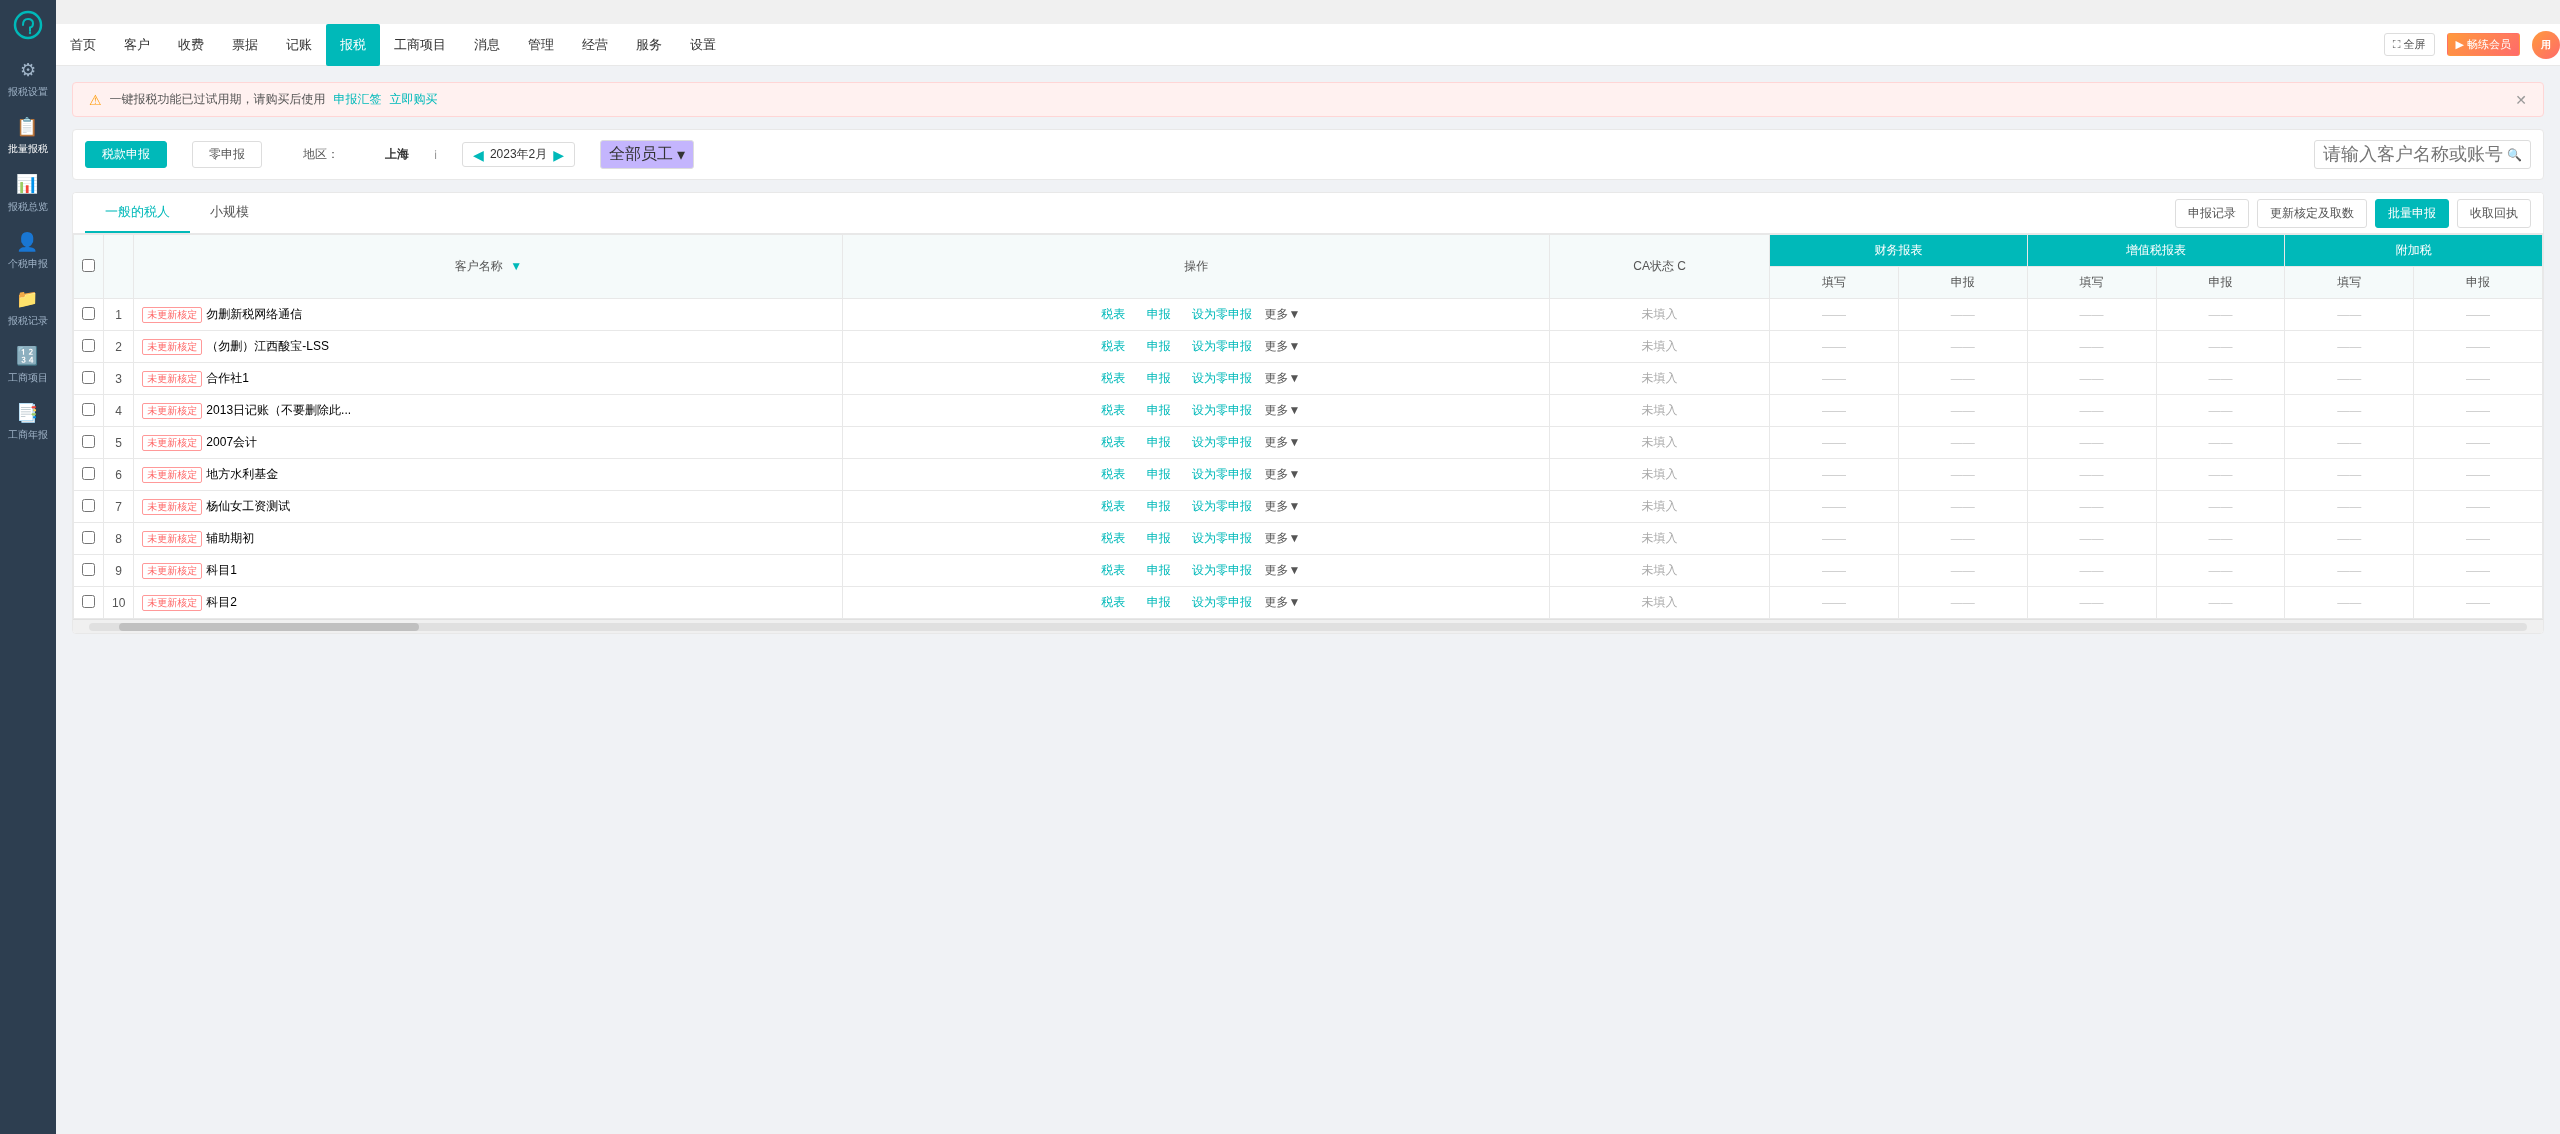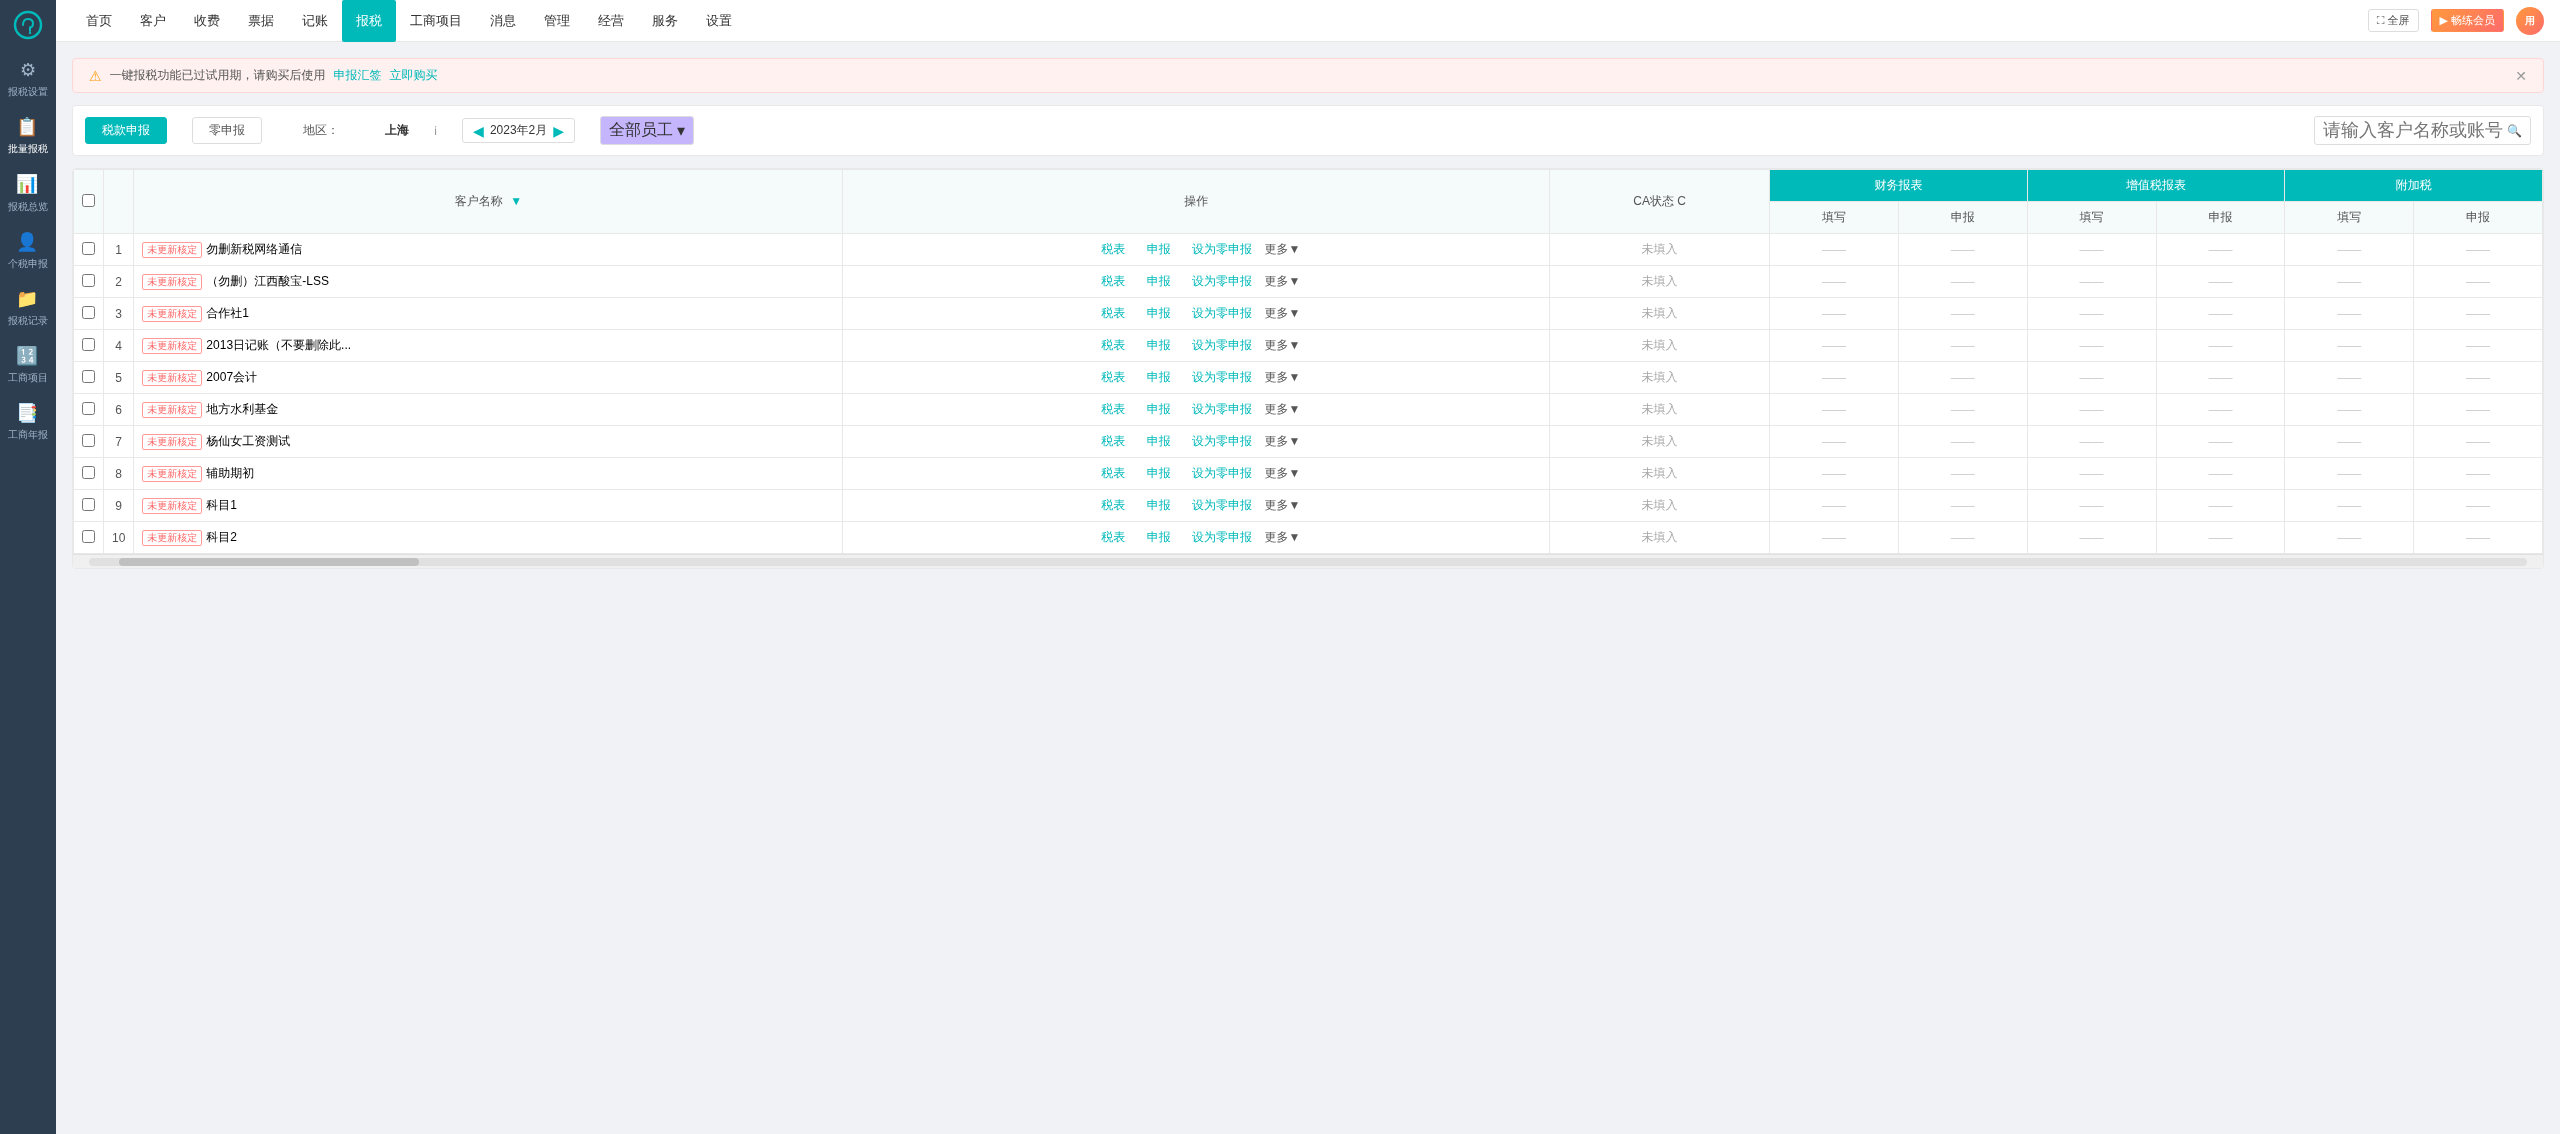--- a/index.html
+++ b/index.html
@@ -45,21 +45,22 @@
       display: flex;
       flex-direction: column;
       overflow: hidden;
     }
     .top-nav {
       height: 42px;
       background: #fff;
       display: flex;
       align-items: center;
       border-bottom: 1px solid #e8e8e8;
-      padding: 0 16px;
+      padding: 0 0;
+      margin-top: 24px;
     }
     .top-nav-item {
       padding: 0 14px;
       height: 42px;
       line-height: 42px;
       font-size: 13px;
       color: #333;
       cursor: pointer;
       white-space: nowrap;
     }
@@ -465,20 +466,32 @@
         </div>
 
         <div class="search-box">
           <input type="text" placeholder="请输入客户名称或账号记" style="">
           <span>🔍</span>
         </div>
       </div>
 
       <div class="tax-area">
 
+        <div class="sub-tabs">
+          <div class="sub-tab-left">
+            <div class="sub-tab-item active">一般的税人</div>
+            <div class="sub-tab-item">小规模</div>
+          </div>
+          <div class="sub-tab-right">
+            <button class="action-btn outline">申报记录</button>
+            <button class="action-btn outline">更新核定及取数</button>
+            <button class="action-btn primary">批量申报</button>
+            <button class="action-btn outline">收取回执</button>
+          </div>
+        </div>
 
         <div style="overflow-x:auto;">
           <table class="data-table">
             <thead>
               <tr>
                 <th class="checkbox-col" rowspan="2">
                   <input type="checkbox" style="">
                 </th>
                 <th rowspan="2"></th>
                 <th class="col-name" rowspan="2" style="min-width:160px;">

